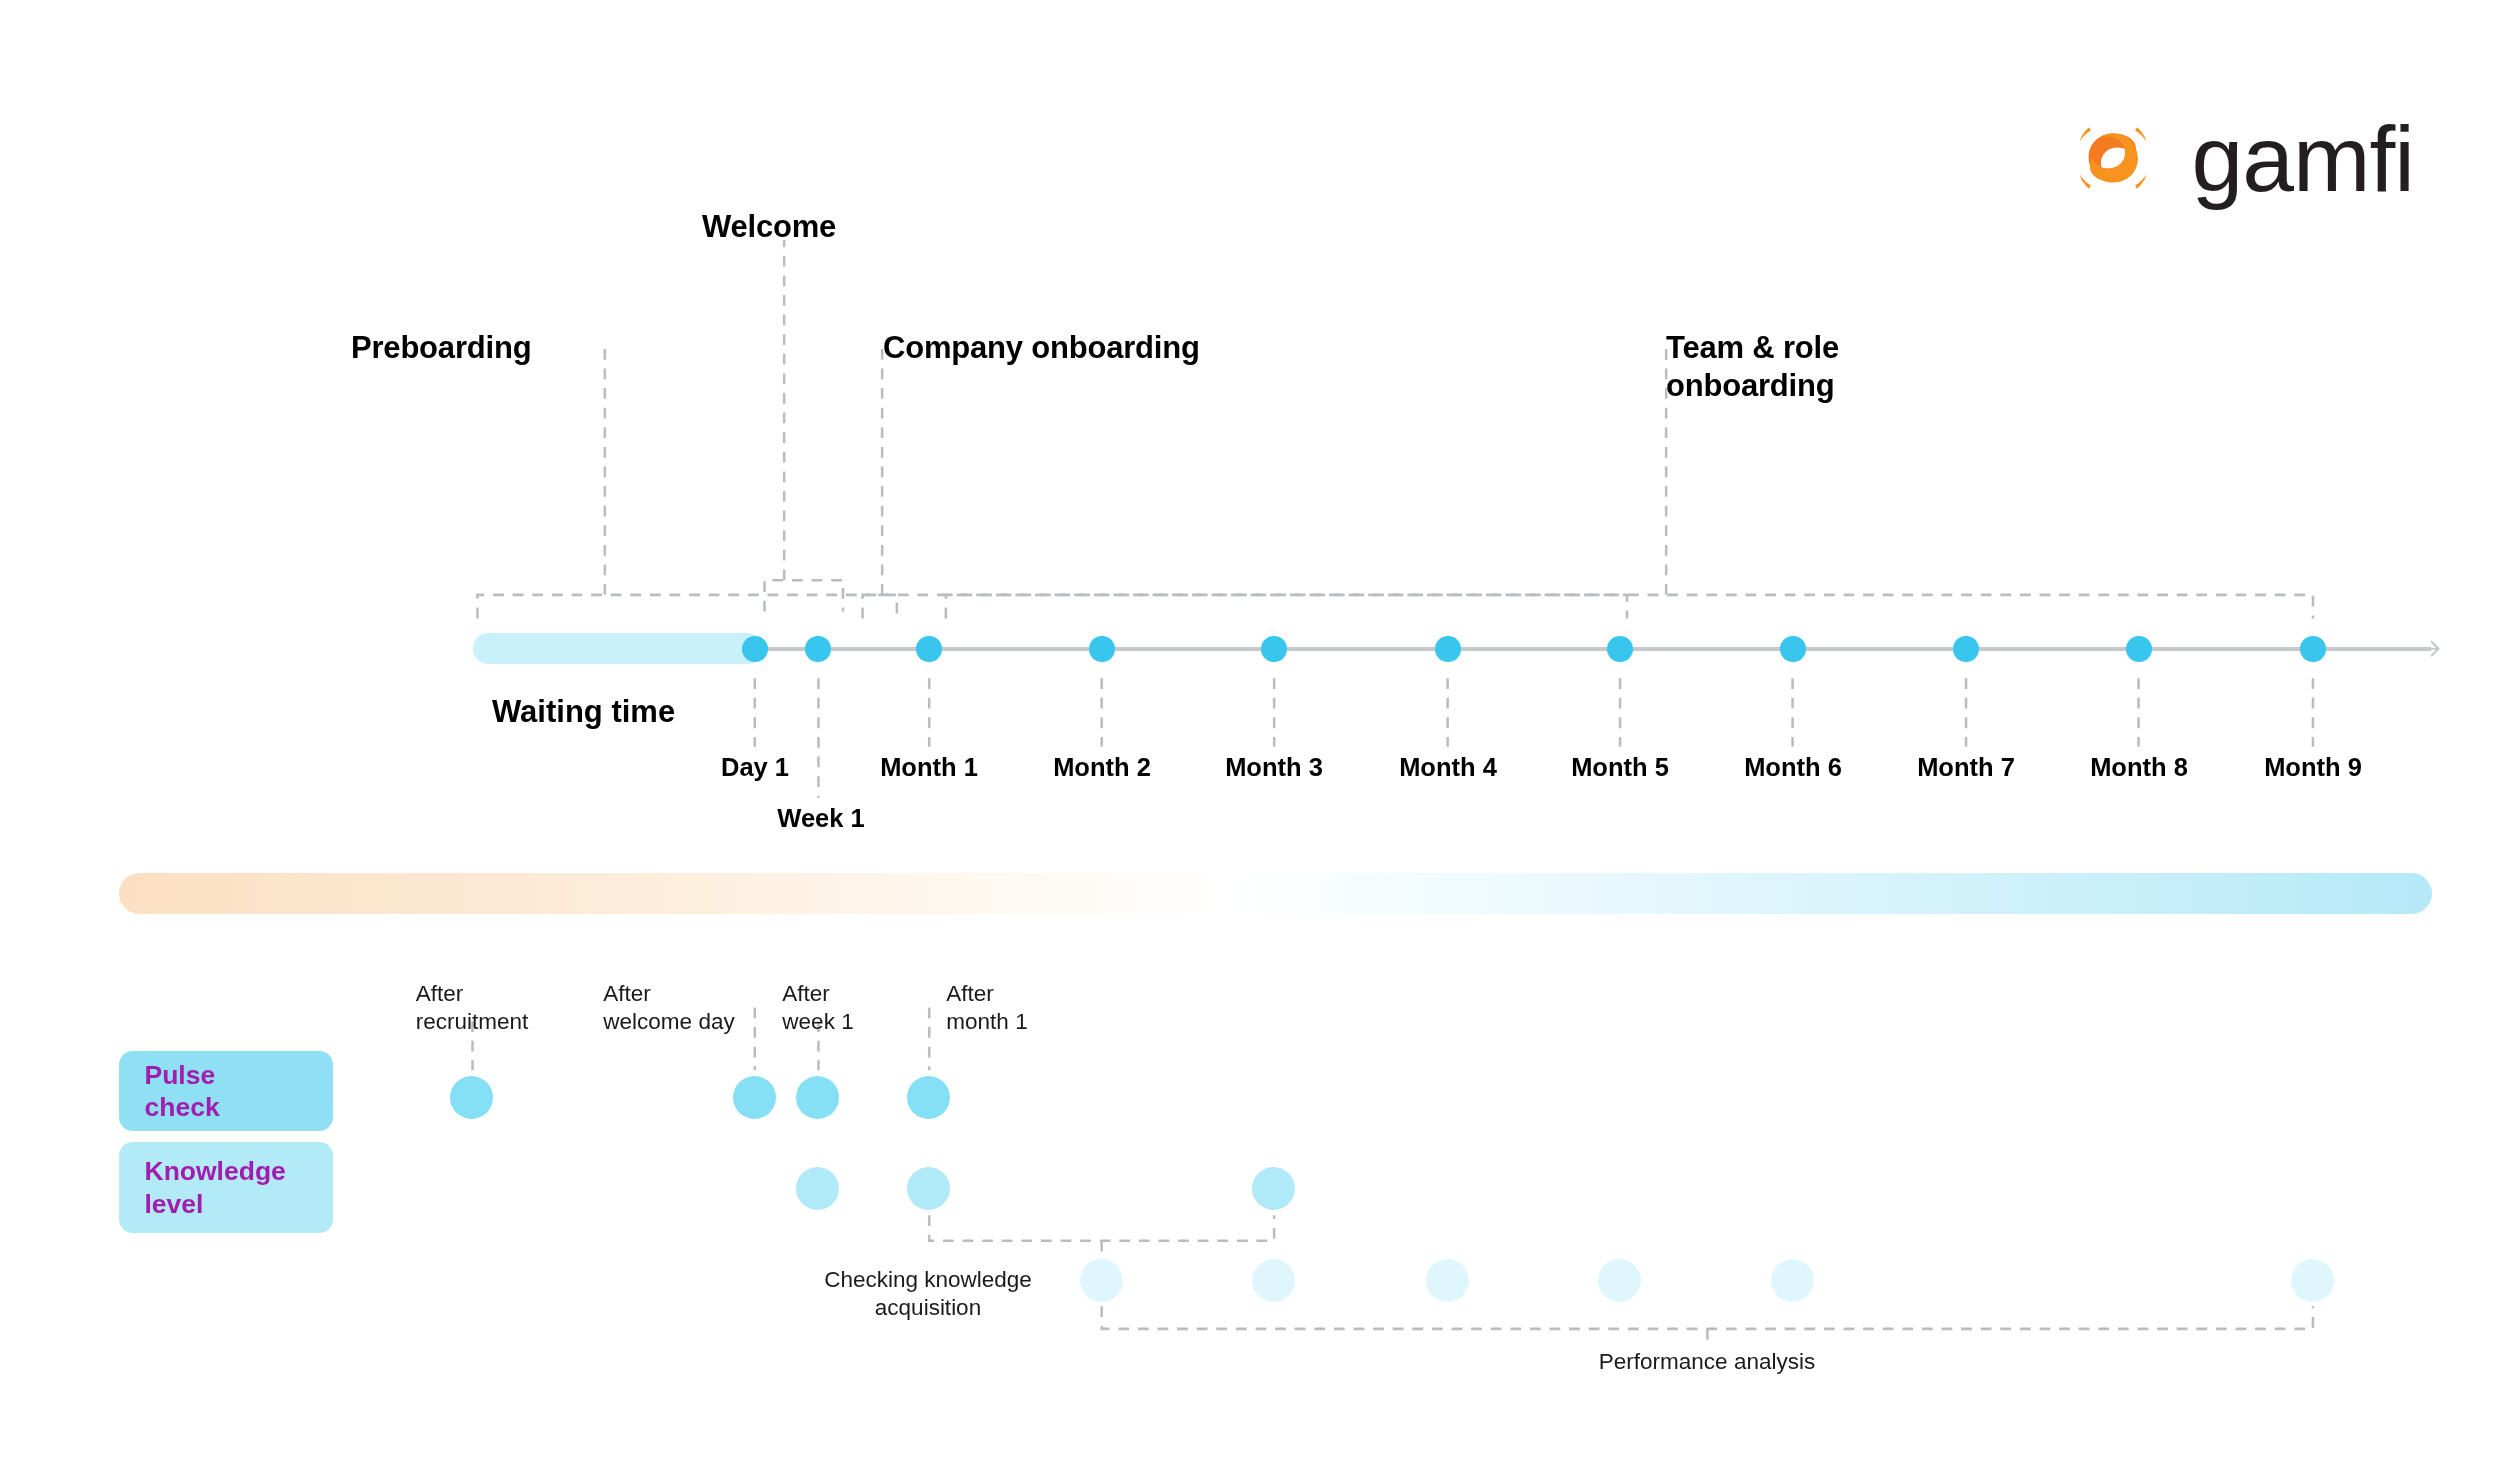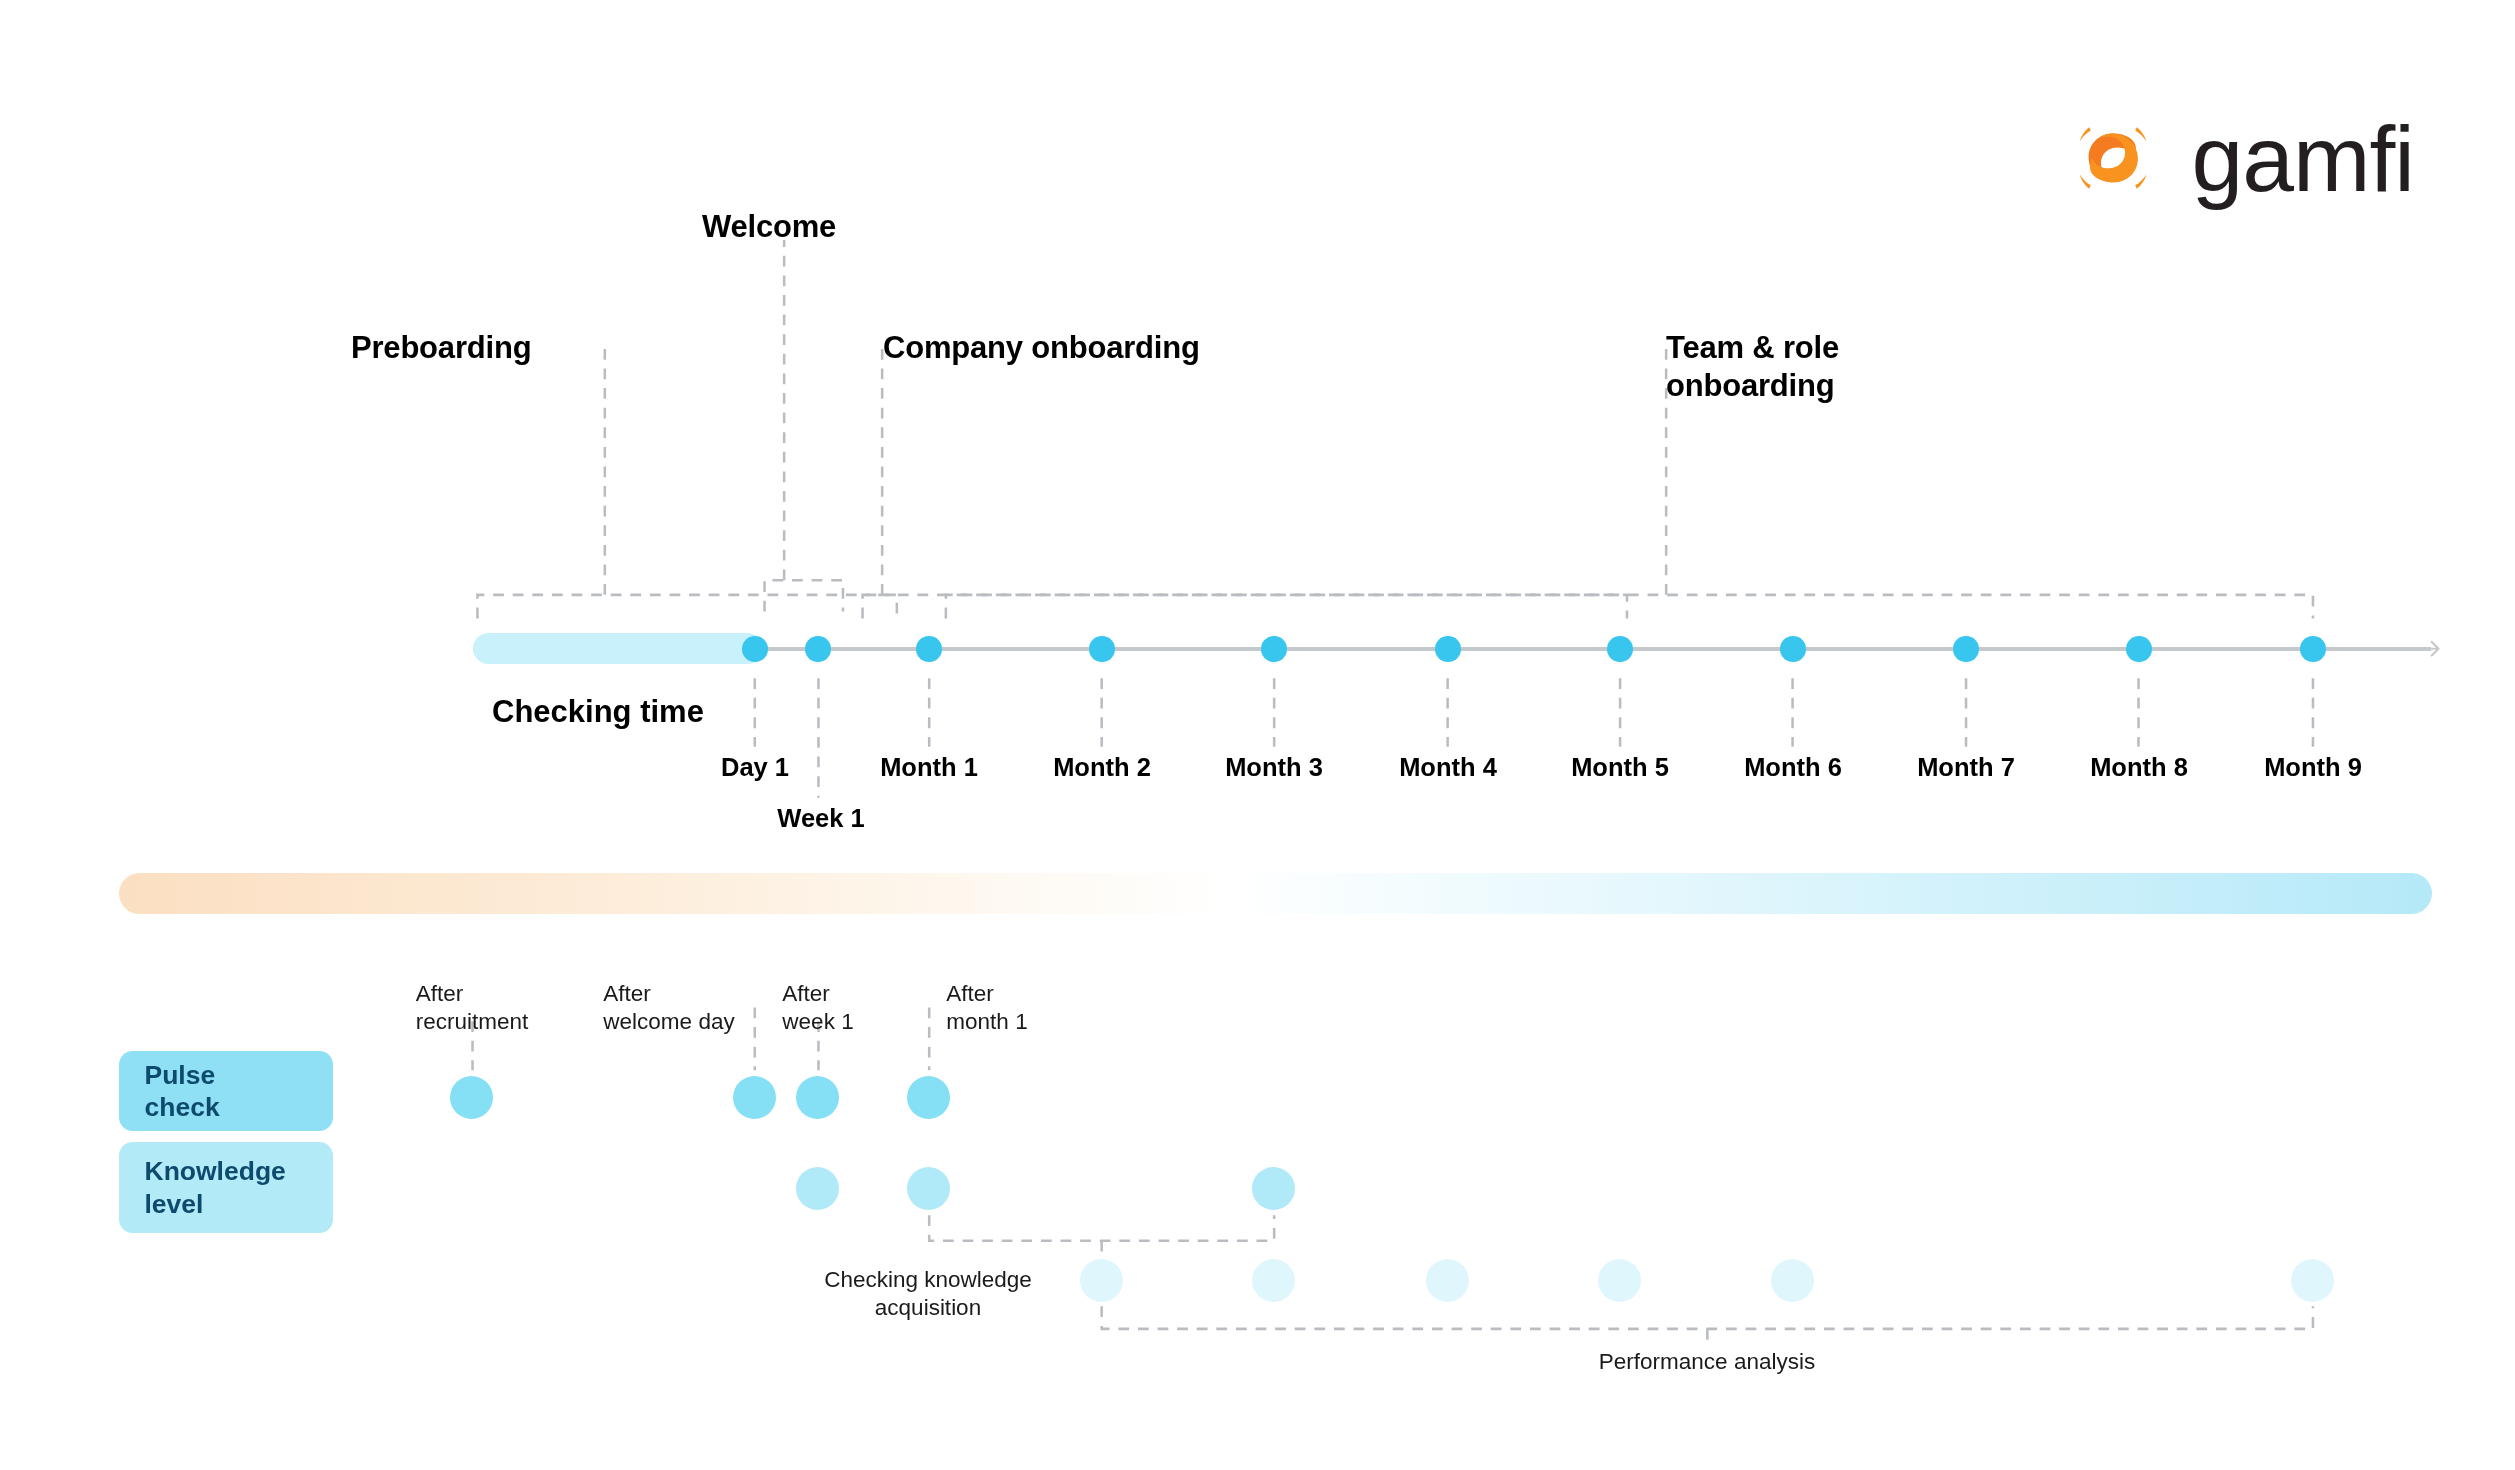--- a/index.html
+++ b/index.html
@@ -136,21 +136,21 @@
   .cat-pill {
     position: absolute;
     left: 119px;
     width: 214px;
     border-radius: 13.7px;
     display: flex;
     align-items: center;
     padding-left: 25.5px;
     font-weight: 700;
     font-size: 26.5px;
-    color: #0c4a6e;
+    color: #a21caf;
     line-height: 1.22;
     white-space: pre-line;
   }
   #pill-pulse     { top: 1051px; height: 80px; background: #8fe0f4; }
   #pill-knowledge { top: 1142px; height: 91px; background: #b3eaf8; }
   #pill-todo      { top: 1233px; height: 80px; background: #ddf5fc; }
 
   
   .row-dot {
     position: absolute;
@@ -263,21 +263,21 @@
   <div class="tick-dot" style="left:929px;"></div>
   <div class="tick-dot" style="left:1102px;"></div>
   <div class="tick-dot" style="left:1274px;"></div>
   <div class="tick-dot" style="left:1448px;"></div>
   <div class="tick-dot" style="left:1620px;"></div>
   <div class="tick-dot" style="left:1793px;"></div>
   <div class="tick-dot" style="left:1966px;"></div>
   <div class="tick-dot" style="left:2139px;"></div>
   <div class="tick-dot" style="left:2313px;"></div>
 
-  <div id="waiting-time-label">Checking time</div>
+  <div id="waiting-time-label">Waiting time</div>
 
   <div class="tick-label" style="left:755px;  top:753px;">Day 1</div>
   <div class="tick-label" style="left:821px;  top:804px;">Week 1</div>
   <div class="tick-label" style="left:929px;  top:753px;">Month 1</div>
   <div class="tick-label" style="left:1102px; top:753px;">Month 2</div>
   <div class="tick-label" style="left:1274px; top:753px;">Month 3</div>
   <div class="tick-label" style="left:1448px; top:753px;">Month 4</div>
   <div class="tick-label" style="left:1620px; top:753px;">Month 5</div>
   <div class="tick-label" style="left:1793px; top:753px;">Month 6</div>
   <div class="tick-label" style="left:1966px; top:753px;">Month 7</div>

